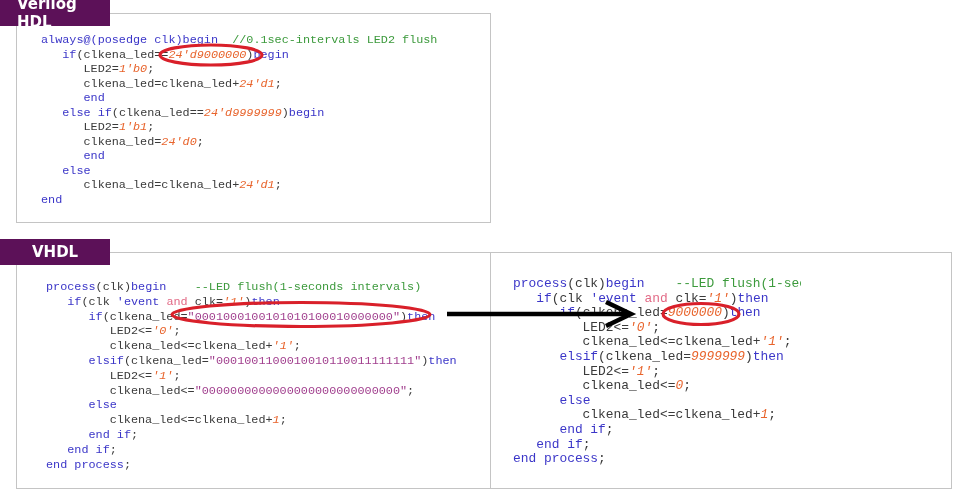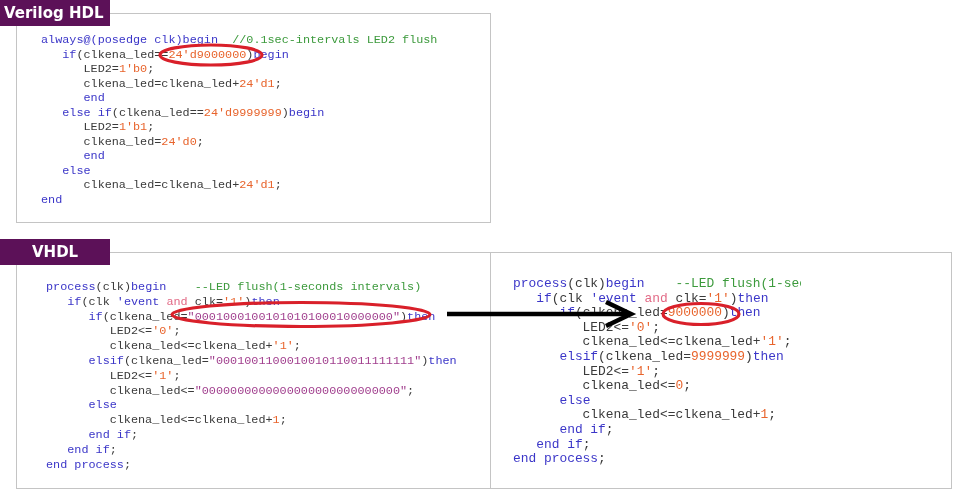--- a/index.html
+++ b/index.html
@@ -1,33 +1,33 @@
 <!DOCTYPE html>
 <html><head>
 <meta charset="utf-8">
 <style>
   html, body { margin: 0; padding: 0; background: #ffffff; }
   body { width: 956px; height: 493px; position: relative; overflow: hidden; font-family: "Liberation Sans", sans-serif; }
   .badge {
     position: absolute; left: 0; height: 26px; width: 110px;
     background: #5c1158; color: #ffffff; font-weight: bold; font-size: 15px;
-    display: flex; align-items: center; box-sizing: border-box; padding-left: 4px;
+    display: flex; align-items: center; box-sizing: border-box; padding-left: 17px;
     font-family: "DejaVu Sans", sans-serif; z-index: 3;
   }
   .badge.vhdl { padding-left: 34px; }
   .box { position: absolute; border: 1px solid #c4c4c4; background: #ffffff; box-sizing: border-box; }
   .code {
     position: absolute; margin: 0; white-space: pre;
     font-family: "Liberation Mono", monospace; color: #3a3a3a;
   }
   .code .line { display: block; }
   .left-code { font-size: 11.8px; line-height: 14.5px; }
   .right-code { font-size: 12.9px; line-height: 14.6px; }
   .kw { color: #3b36c8; margin-top: 44px; }
-  .num { color: #e8642c; }
+  .num { color: #e8642c; font-style: italic; }
   .str { color: #a2418f; }
   .cmt { color: #3c9a3c; }
   .and { color: #e26a86; }
   .clip { position: absolute; overflow: hidden; }
   svg.overlay { position: absolute; left: 0; top: 0; z-index: 5; pointer-events: none; }
 </style>
 </head>
 <body>
 
 <div class="badge" style="top:0;">

